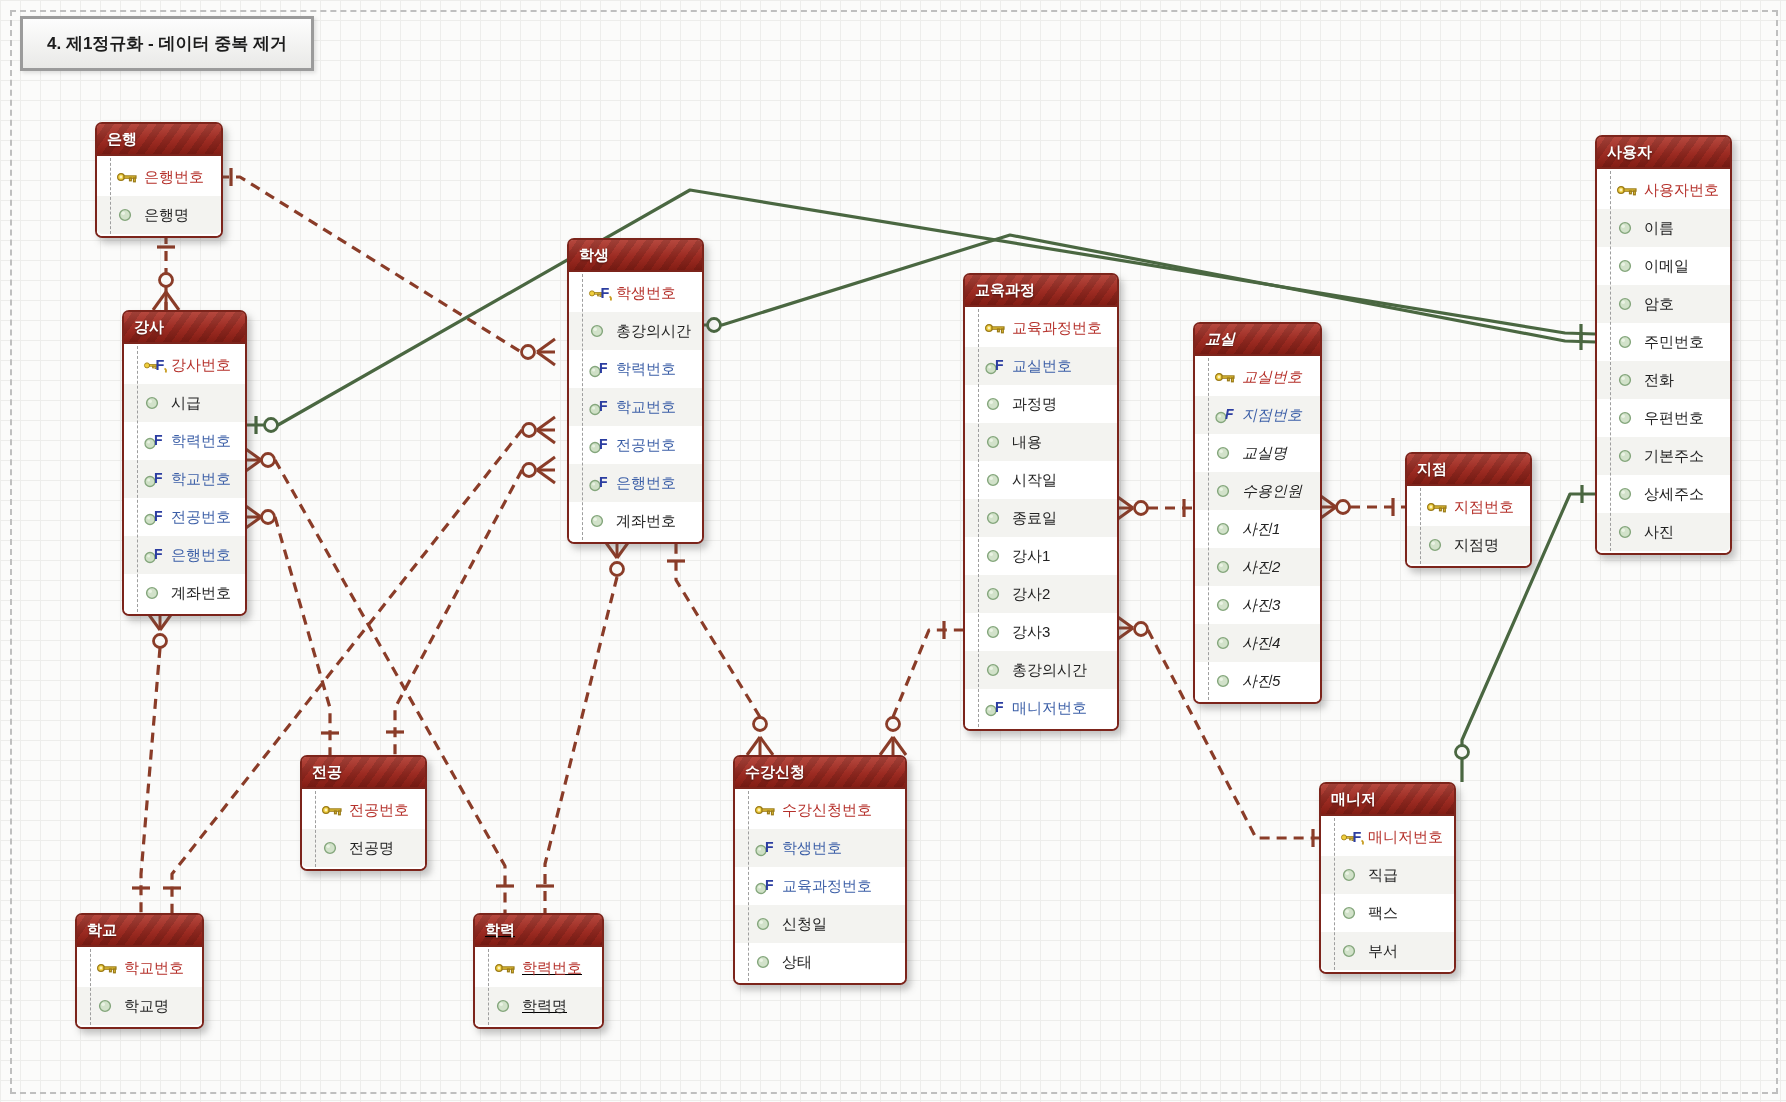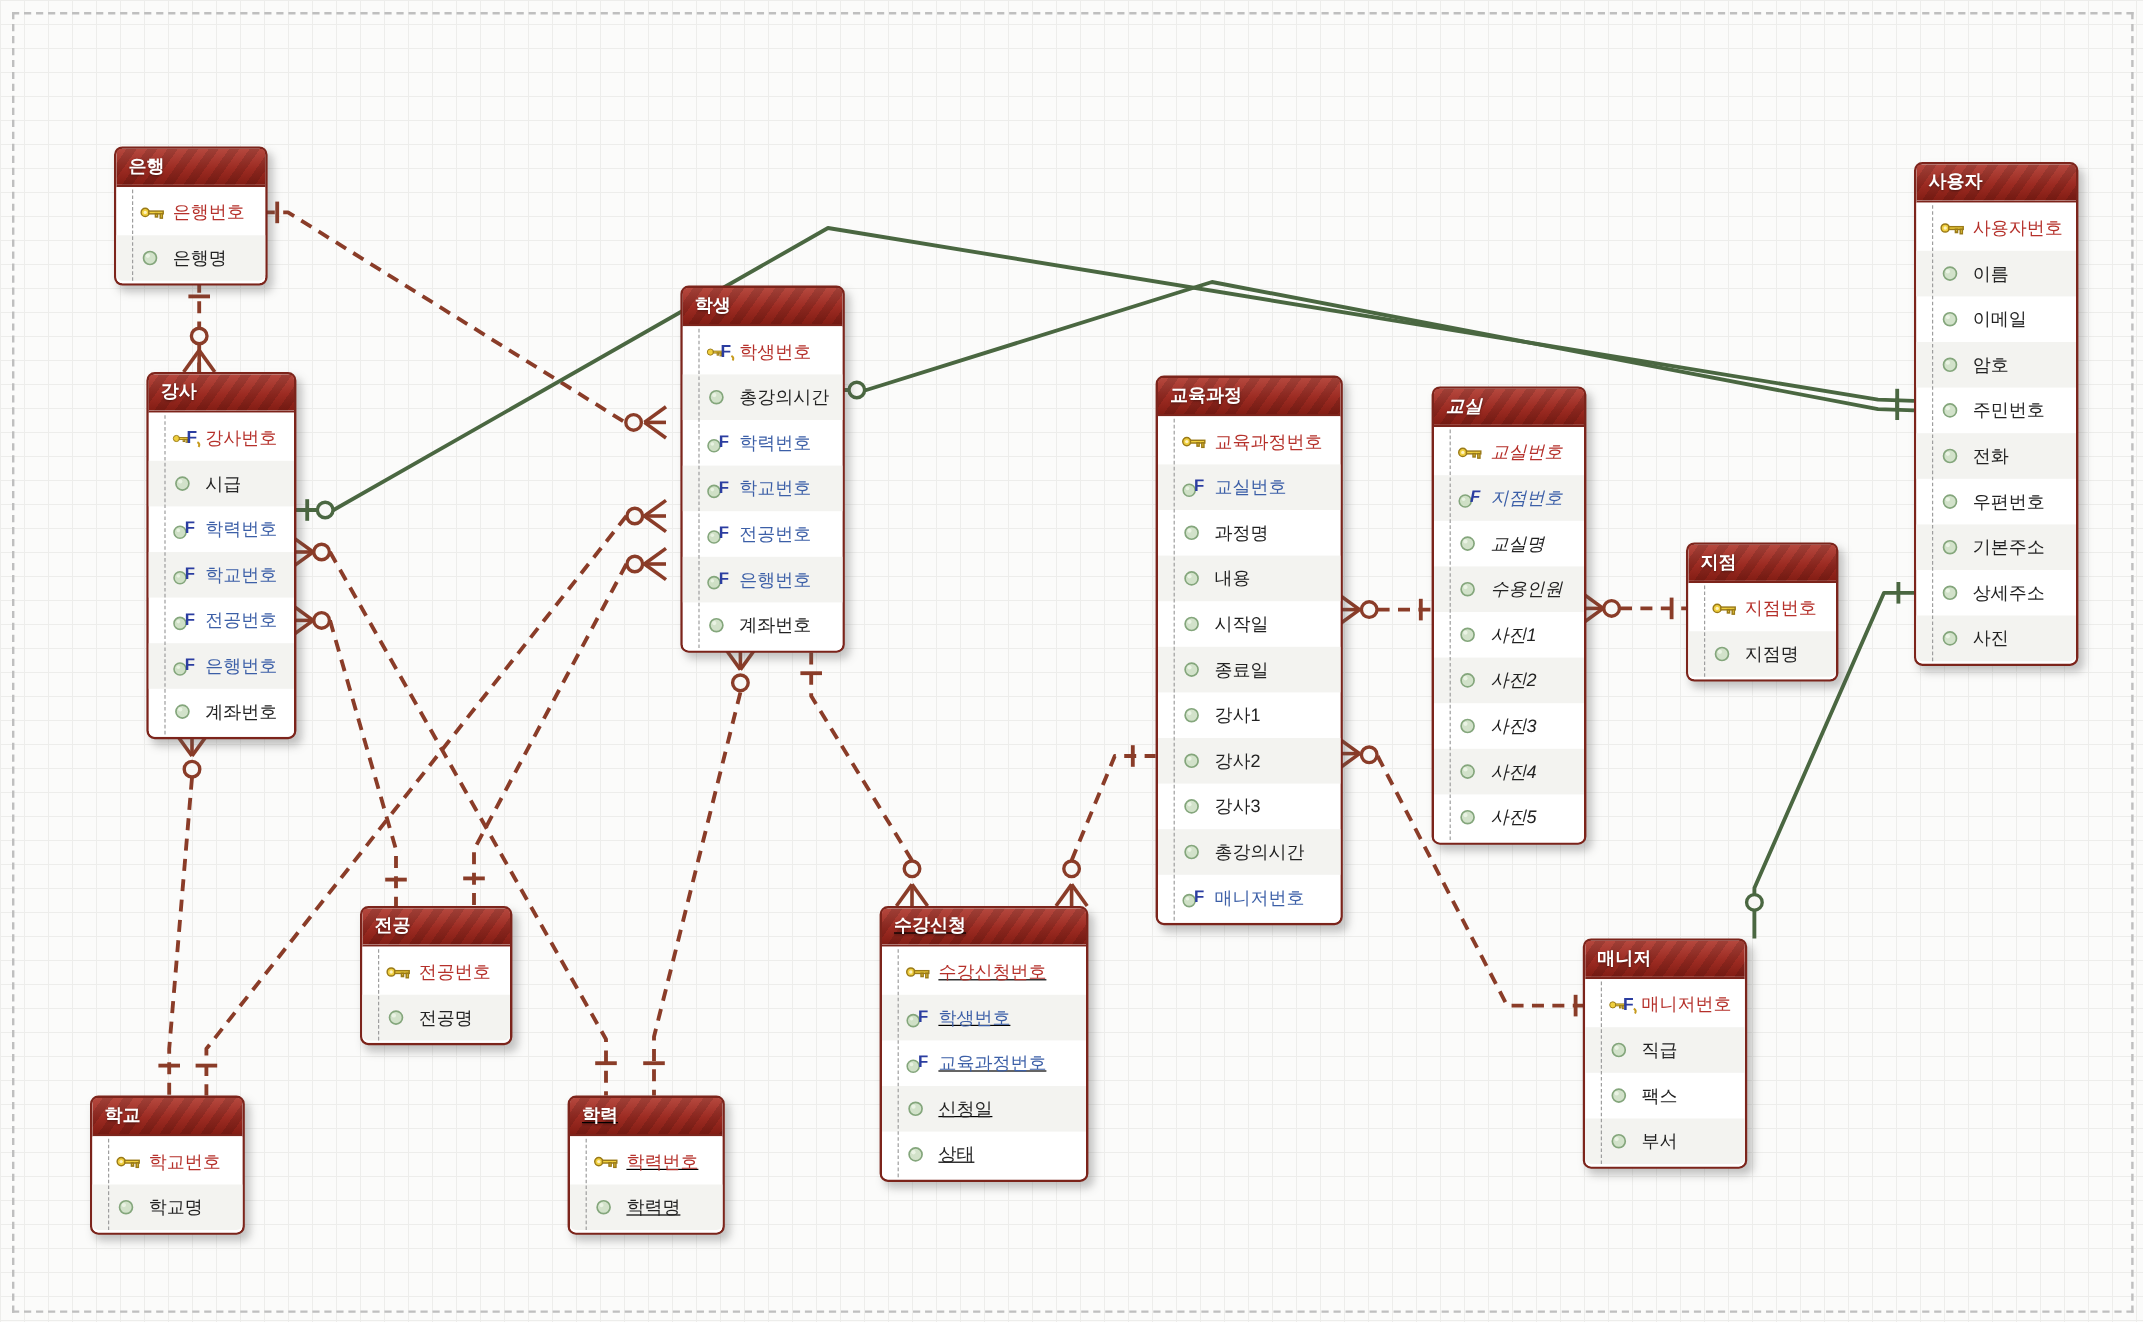--- a/index.html
+++ b/index.html
@@ -34,20 +34,21 @@
   .row-label{white-space:nowrap;}
   .c-pk .row-label{color:#b5302a;}
   .c-fk .row-label{color:#3c5fa7;}
   .c-attr .row-label{color:#222;}
 </style>
 </head>
 <body>
 
 <div id="canvas">
   <div class="page-border"></div>
+  <div class="title-box">4. 제1정규화 - 데이터 중복 제거</div>
   <svg class="wires" id="wires" width="1786" height="1102" viewBox="0 0 1786 1102">
       <path d="M166 234 L166 310" fill="none" stroke="#8a3c28" stroke-width="3.2" stroke-linejoin="round" stroke-dasharray="10 7"></path>
       <line x1="157" y1="247" x2="175" y2="247" stroke="#8a3c28" stroke-width="3.2"></line>
       <circle cx="166" cy="280" r="6.5" fill="#f8f8f6" stroke="#8a3c28" stroke-width="2.8"></circle>
       <g>
         <line x1="166" y1="292" x2="153" y2="310" stroke="#8a3c28" stroke-width="3"></line>
         <line x1="166" y1="292" x2="166" y2="310" stroke="#8a3c28" stroke-width="3"></line>
         <line x1="166" y1="292" x2="179" y2="310" stroke="#8a3c28" stroke-width="3"></line>
       </g>
       <path d="M219 177 L240 177 L521 352" fill="none" stroke="#8a3c28" stroke-width="3.2" stroke-linejoin="round" stroke-dasharray="10 7"></path>
@@ -336,21 +337,21 @@
             <span class="row-icon">
               <svg width="18" height="16" viewBox="0 0 18 16">
                 <circle cx="9" cy="8" r="5.4" fill="#d2e2ca" stroke="#84a67c" stroke-width="1.4"></circle>
                 <circle cx="7.2" cy="6.2" r="1.8" fill="#eaf3e4"></circle>
               </svg>
             </span>
             <span class="row-label">계좌번호</span>
           </div>
         </div>
       </div>
-      <div class="entity" style="left: 963px; top: 273px; width: 152px; margin-top: 40px;">
+      <div class="entity" style="left: 963px; top: 273px; width: 152px;">
         <div class="ent-header">교육과정</div>
         <div class="ent-body">
           <div class="ent-row c-pk">
             <span class="row-icon">
               <svg width="23" height="16" viewBox="0 0 23 16">
                 <g stroke="#9a7a18" stroke-width="1.2" fill="#f0cf3e">
                   <circle cx="5" cy="8" r="3.4"></circle>
                   <rect x="8" y="6.9" width="12" height="2.3"></rect>
                   <rect x="13.5" y="9" width="1.8" height="2.8"></rect>
                   <rect x="17.5" y="9" width="1.8" height="3.8"></rect>
@@ -751,21 +752,21 @@
             <span class="row-icon">
               <svg width="18" height="16" viewBox="0 0 18 16">
                 <circle cx="9" cy="8" r="5.4" fill="#d2e2ca" stroke="#84a67c" stroke-width="1.4"></circle>
                 <circle cx="7.2" cy="6.2" r="1.8" fill="#eaf3e4"></circle>
               </svg>
             </span>
             <span class="row-label">학력명</span>
           </div>
         </div>
       </div>
-      <div class="entity" style="left: 733px; top: 755px; width: 170px; text-decoration: underline;">
+      <div class="entity" style="left: 733px; top: 755px; width: 170px;">
         <div class="ent-header">수강신청</div>
         <div class="ent-body">
           <div class="ent-row c-pk">
             <span class="row-icon">
               <svg width="23" height="16" viewBox="0 0 23 16">
                 <g stroke="#9a7a18" stroke-width="1.2" fill="#f0cf3e">
                   <circle cx="5" cy="8" r="3.4"></circle>
                   <rect x="8" y="6.9" width="12" height="2.3"></rect>
                   <rect x="13.5" y="9" width="1.8" height="2.8"></rect>
                   <rect x="17.5" y="9" width="1.8" height="3.8"></rect>

